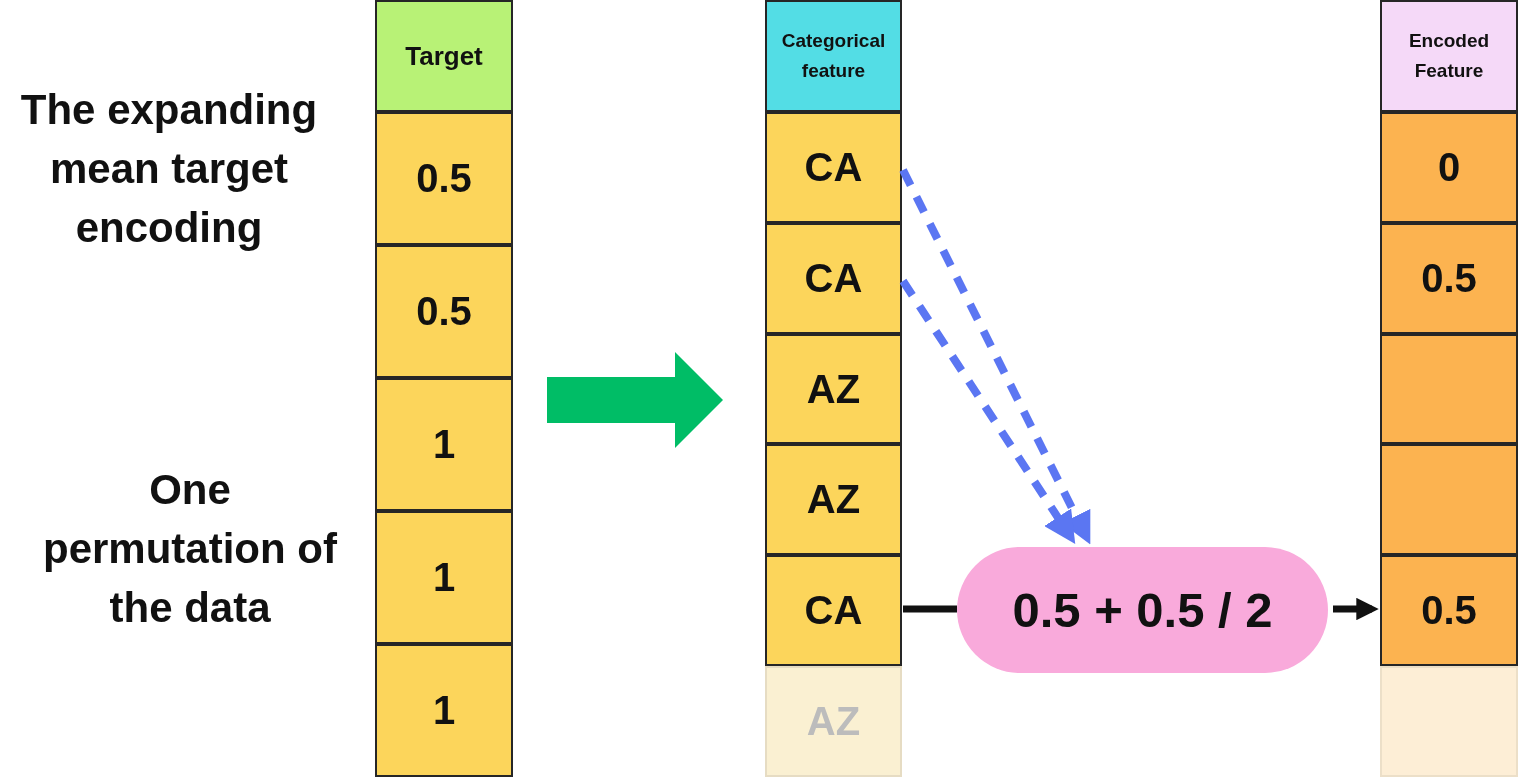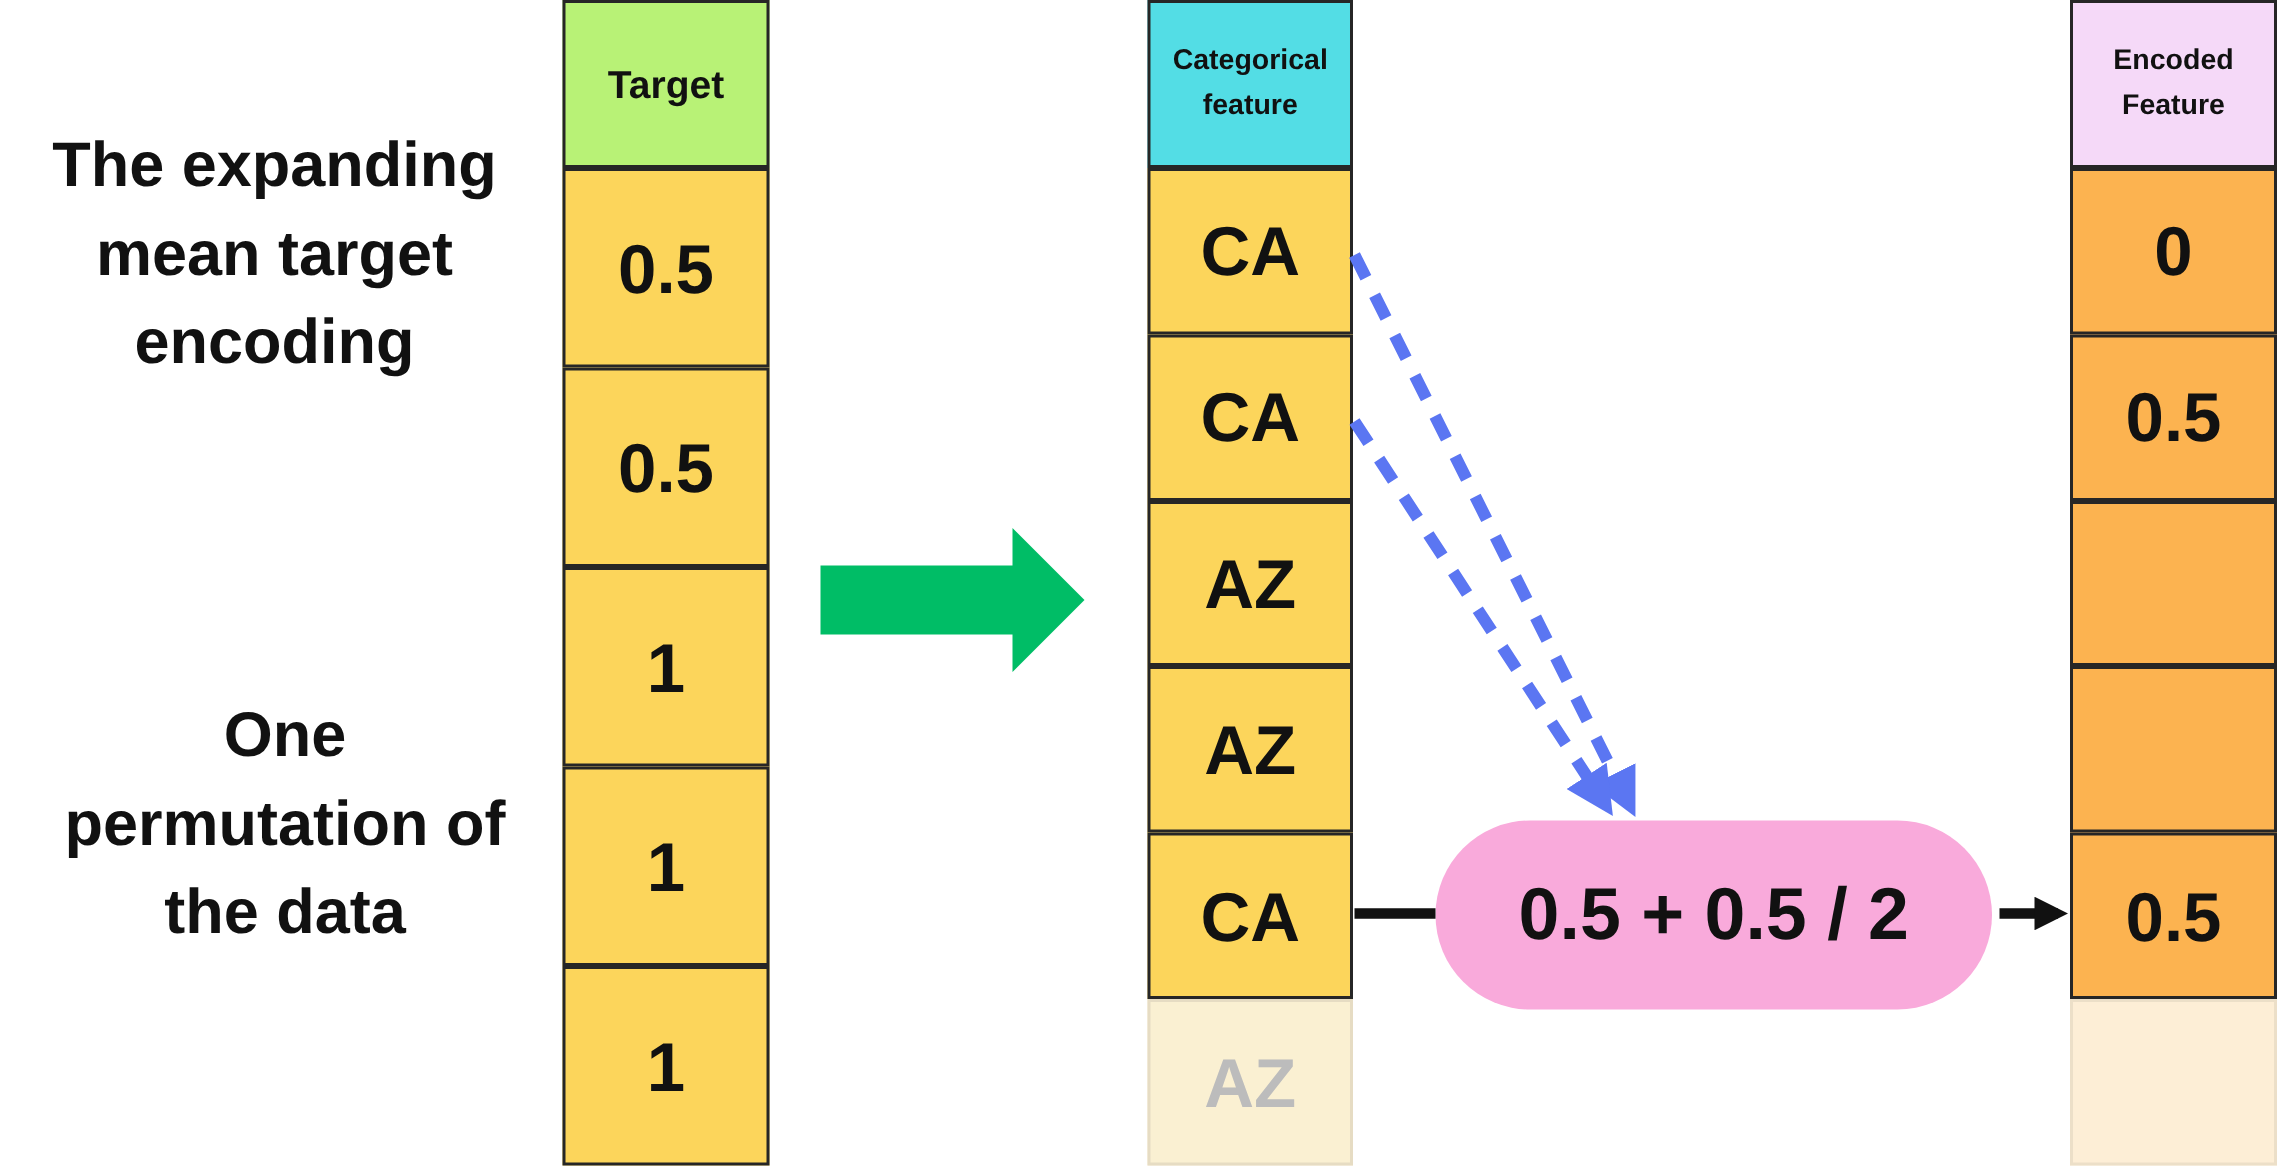--- a/index.html
+++ b/index.html
@@ -4,21 +4,21 @@
 <style>
   html,body{margin:0;padding:0;}
   body{
     width:1518px;height:777px;position:relative;overflow:hidden;
     background:#ffffff;font-family:"Liberation Sans",sans-serif;color:#111;
   }
   .side-label{
     position:absolute;text-align:center;font-weight:700;
     font-size:42px;line-height:59px;color:#111;
   }
-  #title-label{left:18px;top:80px;width:330px;}
+  #title-label{left:4px;top:80px;width:330px;}
   #subtitle-label{left:25px;top:460px;width:330px;}
 
   .column{
     position:absolute;top:0;height:777px;display:flex;flex-direction:column;
   }
   #col-target{left:375px;width:138px;}
   #col-categorical{left:765px;width:137px;}
   #col-encoded{left:1380px;width:138px;}
 
   .cell{
@@ -26,21 +26,21 @@
     display:flex;align-items:center;justify-content:center;
     font-weight:700;
   }
   .header-cell{
     height:112px;flex:none;font-size:19px;line-height:30px;
     text-align:center;padding:0 4px;
   }
   #col-target .header-cell{font-size:26px;background:#b8f276;}
   #col-categorical .header-cell{background:#53dde5;}
   #col-encoded .header-cell{background:#f5d9f8;}
-  .data-cell{flex:1;font-size:46px;}
+  .data-cell{flex:1;font-size:40px;}
   #col-target .data-cell,#col-categorical .data-cell{background:#fcd55b;}
   #col-encoded .data-cell{background:#fcb350;}
   .faded-cat{background:#faf0d2 !important;border-color:#e6dcc3;color:#bcbcbc;}
   .faded-enc{background:#fdeed6 !important;border-color:#ecdfc8;}
 
   #formula-box{
     position:absolute;left:957px;top:547px;width:371px;height:126px;
     background:#f9aadb;border-radius:63px;
     display:flex;align-items:center;justify-content:center;
     font-weight:700;font-size:49px;color:#111;

